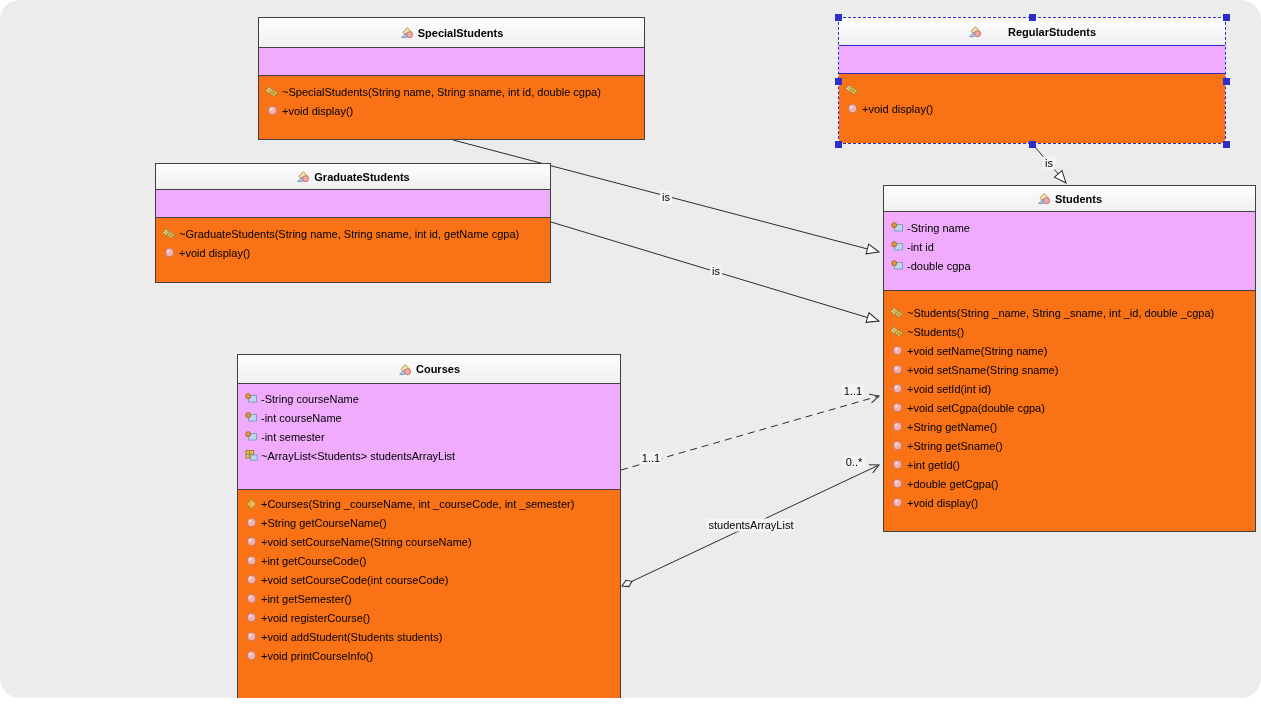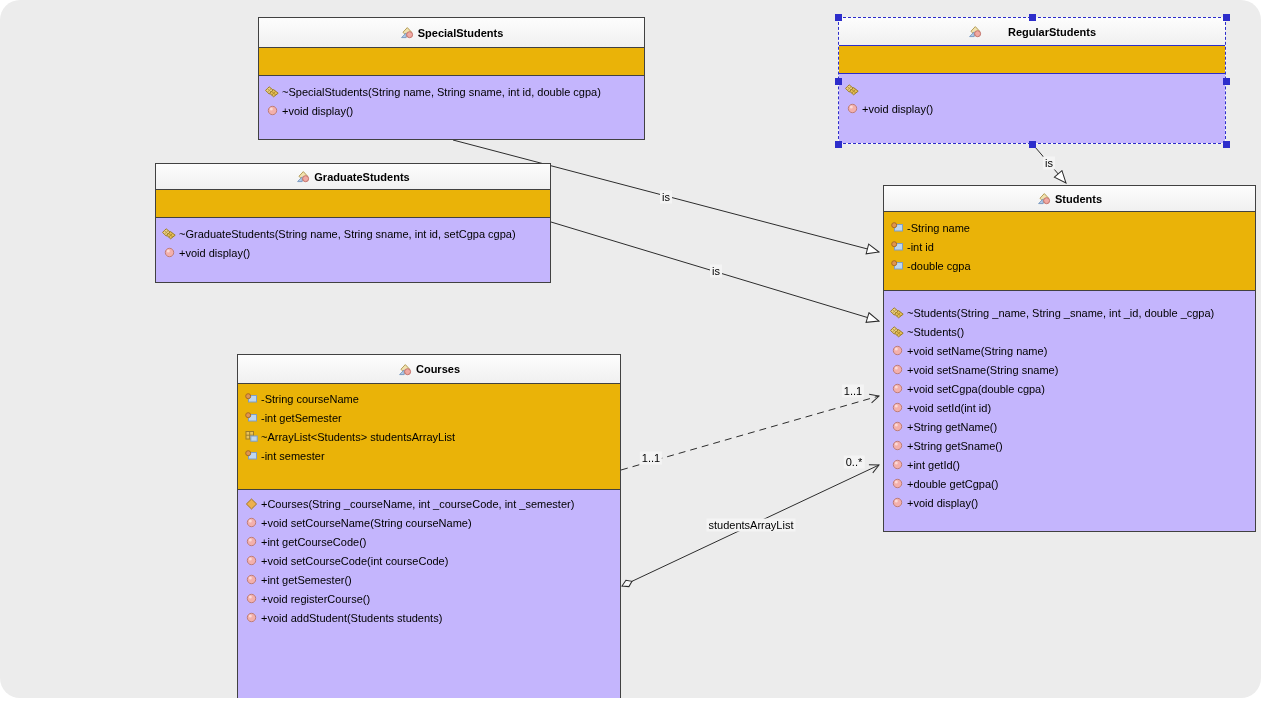--- a/index.html
+++ b/index.html
@@ -26,25 +26,25 @@
     display:flex;align-items:center;justify-content:center;gap:4px;
     border-bottom:1px solid #414141;
     font-size:11px;font-weight:bold;color:#000;
     background:linear-gradient(#fdfdfd,#f0f0f0);
     box-sizing:border-box;flex:0 0 auto;
   }
   .selected .cls-title{border-bottom:1px solid #2d2dcb;gap:26px;}
   .cls-fields{
     border-bottom:1px solid #414141;
     box-sizing:border-box;flex:0 0 auto;
-    background:#eab308;
+    background:#f0abfc;
     overflow:hidden;
   }
   .selected .cls-fields{border-bottom:1px solid #2d2dcb;}
-  .cls-methods{flex:1 1 auto;box-sizing:border-box;overflow:hidden;background:#c4b5fd;}
+  .cls-methods{flex:1 1 auto;box-sizing:border-box;overflow:hidden;background:#f97316;}
   .member-row{
     display:flex;align-items:center;gap:3px;
     height:19px;padding-left:6px;
     font-size:11px;color:#000;white-space:nowrap;
   }
   .member-icon{display:inline-flex;width:14px;justify-content:center;flex:0 0 auto;}
   .cls-icon{display:inline-flex;flex:0 0 auto;}
   .handle{position:absolute;width:7px;height:7px;background:#2d2dcb;z-index:3;}
   .edge-label{
     position:absolute;transform:translate(-50%,-50%);
@@ -168,21 +168,21 @@
       <div class="cls-methods" style="padding-top: 6px;">
         <div class="member-row">
           <span class="member-icon">
             <svg width="14" height="12" viewBox="0 0 14 12">
               <polygon points="4.2,0.8 8.4,4.4 4.2,8 0.5,4.4" fill="#ecd084" stroke="#9c7d2a"></polygon>
               <path d="M2.3,2.6 L6.3,6.2 M6.2,2.6 L2.4,6.2" stroke="#b89a48"></path>
               <polygon points="8.6,3.6 13.2,7.2 8.6,10.8 4.6,7.2" fill="#e4bd55" stroke="#9c7d2a"></polygon>
               <path d="M6.6,5.4 L10.8,9 M10.6,5.4 L6.8,9" stroke="#b08c30"></path>
             </svg>
           </span>
-          <span>~GraduateStudents(String name, String sname, int id, setCgpa cgpa)</span>
+          <span>~GraduateStudents(String name, String sname, int id, getName cgpa)</span>
         </div>
         <div class="member-row">
           <span class="member-icon">
             <svg width="11" height="11" viewBox="0 0 11 11">
               <circle cx="5.5" cy="5.5" r="4.2" fill="#f3b0ac" stroke="#bd7d78"></circle>
               <circle cx="4.3" cy="4" r="1.5" fill="#fbd9d6" stroke="none"></circle>
             </svg>
           </span>
           <span>+void display()</span>
         </div>
@@ -269,30 +269,30 @@
           </span>
           <span>+void setSname(String sname)</span>
         </div>
         <div class="member-row">
           <span class="member-icon">
             <svg width="11" height="11" viewBox="0 0 11 11">
               <circle cx="5.5" cy="5.5" r="4.2" fill="#f3b0ac" stroke="#bd7d78"></circle>
               <circle cx="4.3" cy="4" r="1.5" fill="#fbd9d6" stroke="none"></circle>
             </svg>
           </span>
+          <span>+void setId(int id)</span>
+        </div>
+        <div class="member-row">
+          <span class="member-icon">
+            <svg width="11" height="11" viewBox="0 0 11 11">
+              <circle cx="5.5" cy="5.5" r="4.2" fill="#f3b0ac" stroke="#bd7d78"></circle>
+              <circle cx="4.3" cy="4" r="1.5" fill="#fbd9d6" stroke="none"></circle>
+            </svg>
+          </span>
           <span>+void setCgpa(double cgpa)</span>
-        </div>
-        <div class="member-row">
-          <span class="member-icon">
-            <svg width="11" height="11" viewBox="0 0 11 11">
-              <circle cx="5.5" cy="5.5" r="4.2" fill="#f3b0ac" stroke="#bd7d78"></circle>
-              <circle cx="4.3" cy="4" r="1.5" fill="#fbd9d6" stroke="none"></circle>
-            </svg>
-          </span>
-          <span>+void setId(int id)</span>
         </div>
         <div class="member-row">
           <span class="member-icon">
             <svg width="11" height="11" viewBox="0 0 11 11">
               <circle cx="5.5" cy="5.5" r="4.2" fill="#f3b0ac" stroke="#bd7d78"></circle>
               <circle cx="4.3" cy="4" r="1.5" fill="#fbd9d6" stroke="none"></circle>
             </svg>
           </span>
           <span>+String getName()</span>
         </div>
@@ -355,58 +355,67 @@
           </span>
           <span>-String courseName</span>
         </div>
         <div class="member-row">
           <span class="member-icon">
             <svg width="13" height="11" viewBox="0 0 13 11">
               <rect x="3.5" y="2.5" width="8" height="6.5" fill="#bdd6ee" stroke="#7e9ec4"></rect>
               <circle cx="3.2" cy="3.2" r="2.5" fill="#df9550" stroke="#a96c22"></circle>
             </svg>
           </span>
-          <span>-int getSemester</span>
+          <span>-int courseName</span>
+        </div>
+        <div class="member-row">
+          <span class="member-icon">
+            <svg width="13" height="11" viewBox="0 0 13 11">
+              <rect x="3.5" y="2.5" width="8" height="6.5" fill="#bdd6ee" stroke="#7e9ec4"></rect>
+              <circle cx="3.2" cy="3.2" r="2.5" fill="#df9550" stroke="#a96c22"></circle>
+            </svg>
+          </span>
+          <span>-int semester</span>
         </div>
         <div class="member-row">
           <span class="member-icon">
             <svg width="13" height="11" viewBox="0 0 13 11">
               <rect x="1" y="0.5" width="7.5" height="7.5" fill="#eac358" stroke="#9c7d2a"></rect>
               <path d="M1,4.2 H8.5 M4.7,0.5 V8" stroke="#9c7d2a" fill="none"></path>
               <rect x="5.8" y="5" width="6.4" height="5.2" fill="#bdd6ee" stroke="#7e9ec4"></rect>
             </svg>
           </span>
           <span>~ArrayList&lt;Students&gt; studentsArrayList</span>
         </div>
-        <div class="member-row">
-          <span class="member-icon">
-            <svg width="13" height="11" viewBox="0 0 13 11">
-              <rect x="3.5" y="2.5" width="8" height="6.5" fill="#bdd6ee" stroke="#7e9ec4"></rect>
-              <circle cx="3.2" cy="3.2" r="2.5" fill="#df9550" stroke="#a96c22"></circle>
-            </svg>
-          </span>
-          <span>-int semester</span>
-        </div>
       </div>
       <div class="cls-methods" style="padding-top: 4px;">
         <div class="member-row">
           <span class="member-icon">
             <svg width="13" height="12" viewBox="0 0 13 12">
               <polygon points="6.5,1 11.6,6 6.5,11 1.4,6" fill="#edb04e" stroke="#a5761c"></polygon>
             </svg>
           </span>
           <span>+Courses(String _courseName, int _courseCode, int _semester)</span>
         </div>
         <div class="member-row">
           <span class="member-icon">
             <svg width="11" height="11" viewBox="0 0 11 11">
               <circle cx="5.5" cy="5.5" r="4.2" fill="#f3b0ac" stroke="#bd7d78"></circle>
               <circle cx="4.3" cy="4" r="1.5" fill="#fbd9d6" stroke="none"></circle>
             </svg>
           </span>
+          <span>+String getCourseName()</span>
+        </div>
+        <div class="member-row">
+          <span class="member-icon">
+            <svg width="11" height="11" viewBox="0 0 11 11">
+              <circle cx="5.5" cy="5.5" r="4.2" fill="#f3b0ac" stroke="#bd7d78"></circle>
+              <circle cx="4.3" cy="4" r="1.5" fill="#fbd9d6" stroke="none"></circle>
+            </svg>
+          </span>
           <span>+void setCourseName(String courseName)</span>
         </div>
         <div class="member-row">
           <span class="member-icon">
             <svg width="11" height="11" viewBox="0 0 11 11">
               <circle cx="5.5" cy="5.5" r="4.2" fill="#f3b0ac" stroke="#bd7d78"></circle>
               <circle cx="4.3" cy="4" r="1.5" fill="#fbd9d6" stroke="none"></circle>
             </svg>
           </span>
           <span>+int getCourseCode()</span>
@@ -439,20 +448,29 @@
           <span>+void registerCourse()</span>
         </div>
         <div class="member-row">
           <span class="member-icon">
             <svg width="11" height="11" viewBox="0 0 11 11">
               <circle cx="5.5" cy="5.5" r="4.2" fill="#f3b0ac" stroke="#bd7d78"></circle>
               <circle cx="4.3" cy="4" r="1.5" fill="#fbd9d6" stroke="none"></circle>
             </svg>
           </span>
           <span>+void addStudent(Students students)</span>
+        </div>
+        <div class="member-row">
+          <span class="member-icon">
+            <svg width="11" height="11" viewBox="0 0 11 11">
+              <circle cx="5.5" cy="5.5" r="4.2" fill="#f3b0ac" stroke="#bd7d78"></circle>
+              <circle cx="4.3" cy="4" r="1.5" fill="#fbd9d6" stroke="none"></circle>
+            </svg>
+          </span>
+          <span>+void printCourseInfo()</span>
         </div>
       </div>
     </div>
     <span class="edge-label" style="left: 666px; top: 197px;">is</span>
     <span class="edge-label" style="left: 716px; top: 271px;">is</span>
     <span class="edge-label" style="left: 1049px; top: 163px;">is</span>
     <span class="edge-label" style="left: 651px; top: 458px;">1..1</span>
     <span class="edge-label" style="left: 853px; top: 391px;">1..1</span>
     <span class="edge-label" style="left: 854px; top: 462px;">0..*</span>
     <span class="edge-label" style="left: 751px; top: 525px;">studentsArrayList</span>

